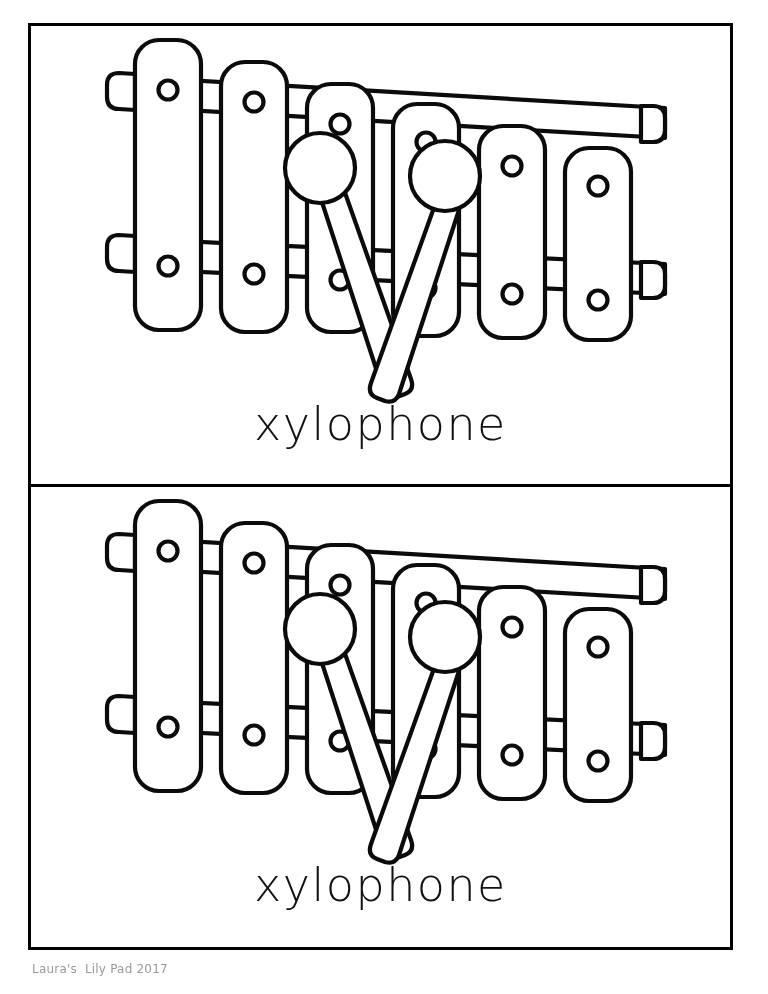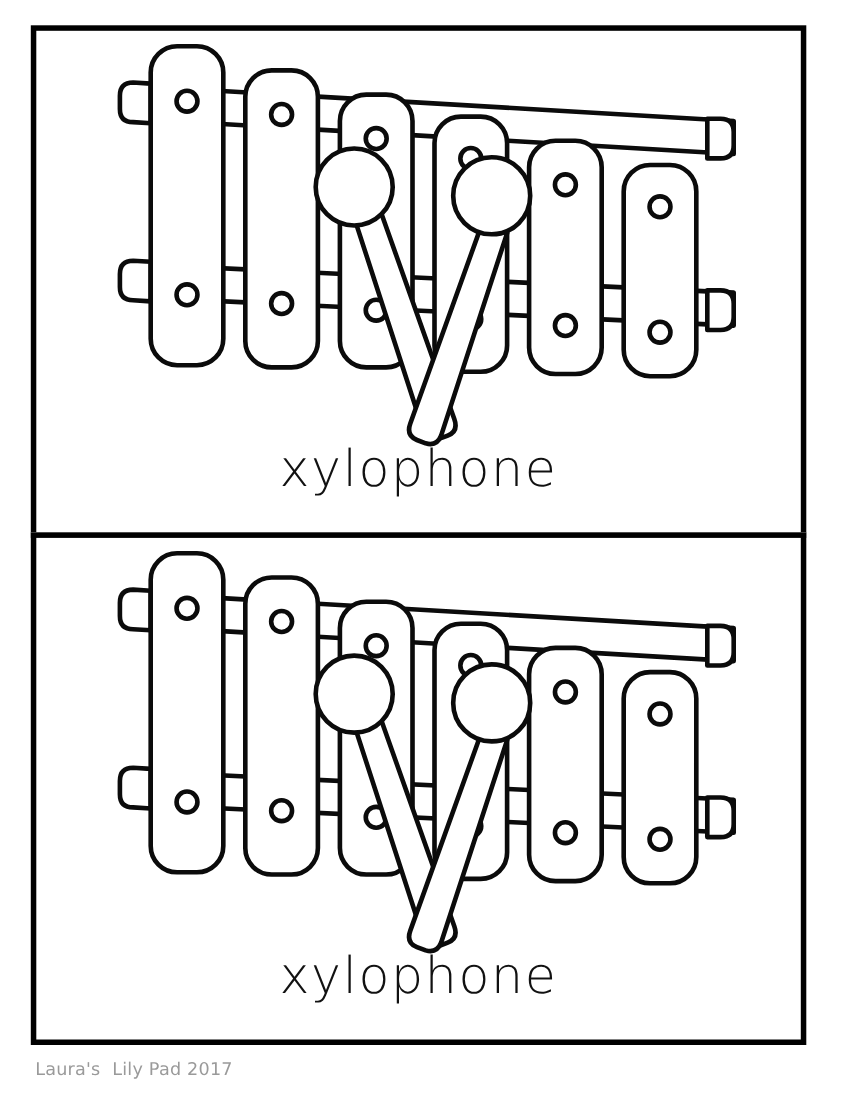--- a/index.html
+++ b/index.html
@@ -30,21 +30,21 @@
     top: 23px;
     width: 705px;
     height: 932px;
     display: flex;
     flex-direction: column;
   }
 
   .card {
     position: relative;
     box-sizing: border-box;
-    border: 5px solid #000000;
+    border: 3px solid #000000;
     background: #ffffff;
     width: 705px;
     height: 466px;
     overflow: hidden;
   }
   .card.second {
     margin-top: -5px;
   }
 
   .card-inner {
@@ -75,21 +75,21 @@
     color: #111111;
     line-height: 1;
     white-space: nowrap;
   }
 
   .footer-credit {
     position: absolute;
     left: 32px;
     top: 962px;
     font-family: "DejaVu Sans", sans-serif;
-    font-size: 16px;
+    font-size: 12px;
     color: #9a9a9a;
     letter-spacing: 0.2px;
     white-space: pre;
   }
 
   svg .stroke-shape {
     fill: #ffffff;
     stroke: #0b0b0b;
     stroke-width: 4.2;
     stroke-linejoin: round;

